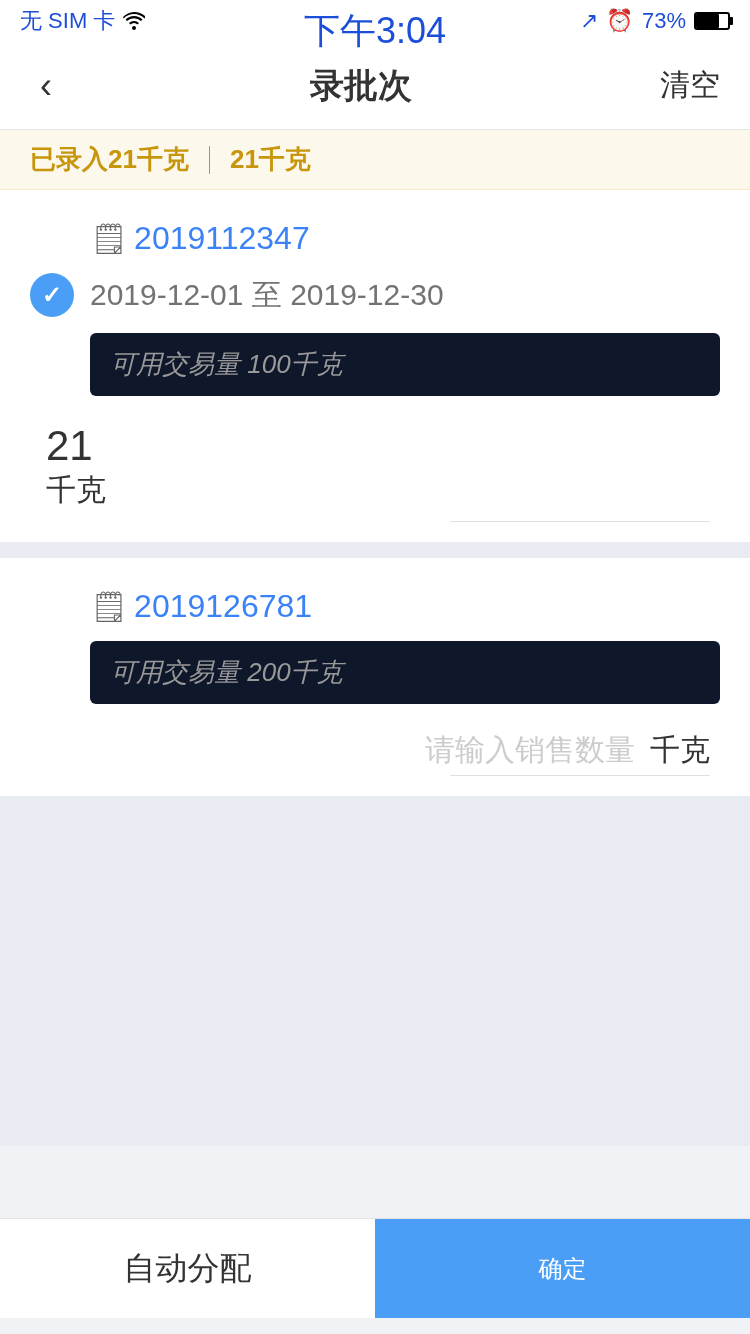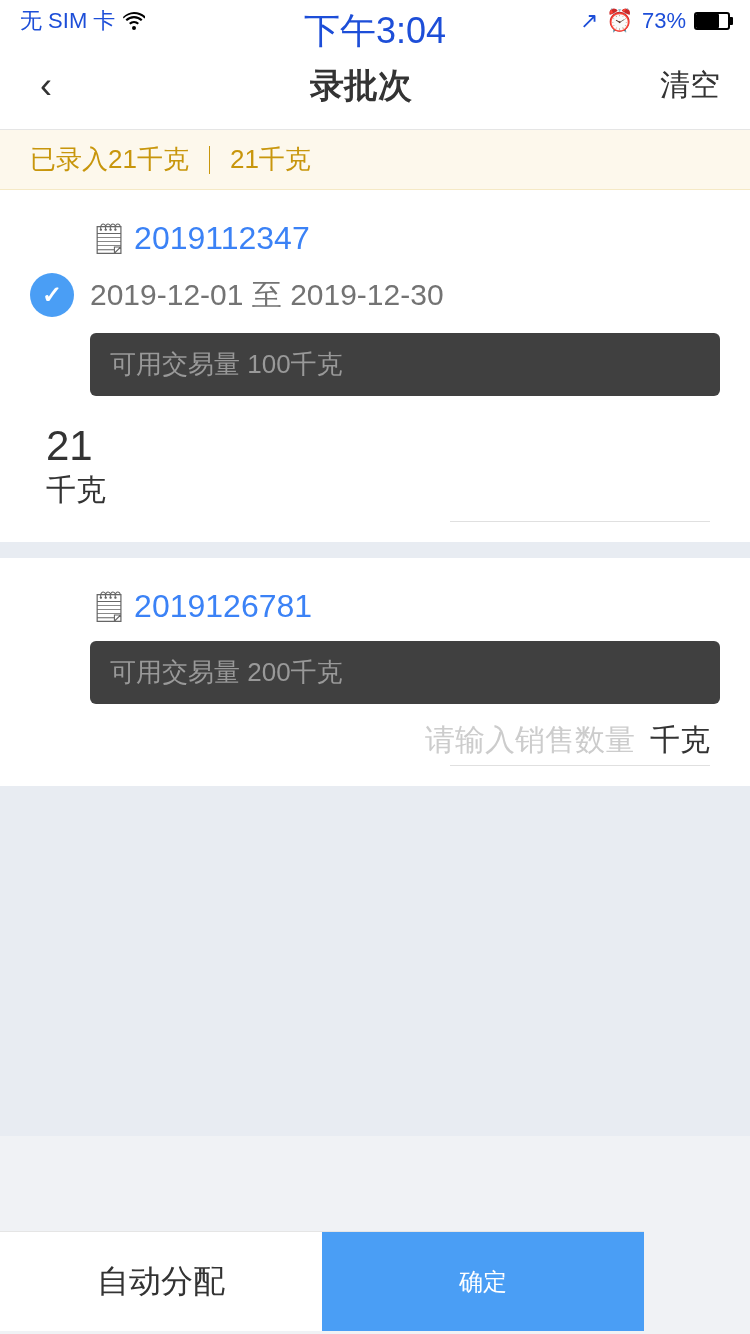--- a/index.html
+++ b/index.html
@@ -101,20 +101,21 @@
     
     .info-banner {
       width: 750px;
       height: 60px;
       background: #fdf8ec;
       display: flex;
       align-items: center;
       padding: 0 30px;
       gap: 20px;
       border-bottom: 1px solid #f5e9c5;
+      font-weight: bold;
     }
     .info-text {
       font-size: 26px;
       color: #c8960c;
     }
     .info-divider {
       width: 1px;
       height: 28px;
       background: #c8960c;
     }
@@ -169,24 +170,25 @@
       font-size: 24px;
       font-weight: bold;
     }
     .card-date {
       font-size: 30px;
       color: #737373;
     }
 
     .card-volume-box {
       margin-left: 60px;
-      background: #404040;
+      background: #0f172a;
       border-radius: 6px;
       padding: 14px 20px;
       margin-bottom: 16px;
+      font-style: italic;
     }
     .card-volume-text {
       font-size: 26px;
       color: #999;
     }
 
     .card-amount-row {
       display: flex;
       align-items: baseline;
       justify-content: flex-end;
@@ -230,28 +232,28 @@
     
     .gray-area {
       width: 750px;
       flex: 1;
       background: #e8ecf2;
       min-height: 350px;
     }
 
     
     .bottom-bar {
-      width: 644px;
+      width: 750px;
       height: 100px;
       background: #fff;
       display: flex;
       align-items: stretch;
       border-top: 1px solid #e5e5e5;
       position: fixed;
-      bottom: 3px;
+      bottom: 16px;
       left: 0;
     }
     .btn-auto {
       flex: 1;
       display: flex;
       align-items: center;
       justify-content: center;
       font-size: 32px;
       color: #333;
       background: #fff;
@@ -331,21 +333,21 @@
 <div class="section-divider"></div>
 
 <div class="card">
   <div class="card-header">
     <span class="card-icon">🗒</span>
     <span class="card-id">2019126781</span>
   </div>
   <div class="card-volume-box">
     <span class="card-volume-text">可用交易量 200千克</span>
   </div>
-  <div style="display:flex; flex-direction:column; align-items:flex-end; padding-right:10px; margin-top:16px;">
+  <div style="display:flex; flex-direction:column; align-items:flex-end; padding-right:10px; margin-top:26px;">
     <div style="display:flex; align-items:baseline; justify-content:flex-end; width:100%;">
       <input class="card-input" type="number" placeholder="请输入销售数量" style="">
       <span class="card-input-unit">千克</span>
     </div>
     <div style="width:260px; height:1px; background:#e0e0e0; margin-top:4px;"></div>
   </div>
 </div>
 
 <div class="gray-area"></div>
 

